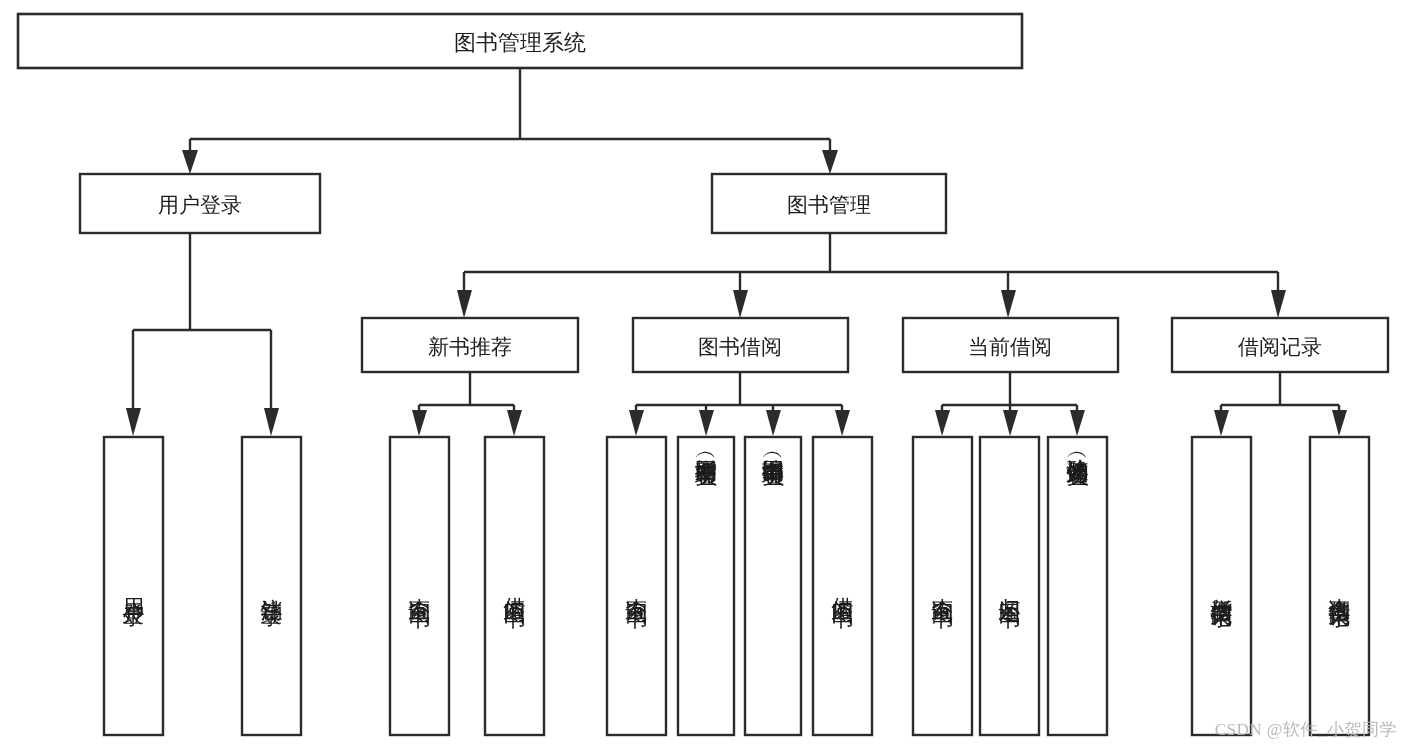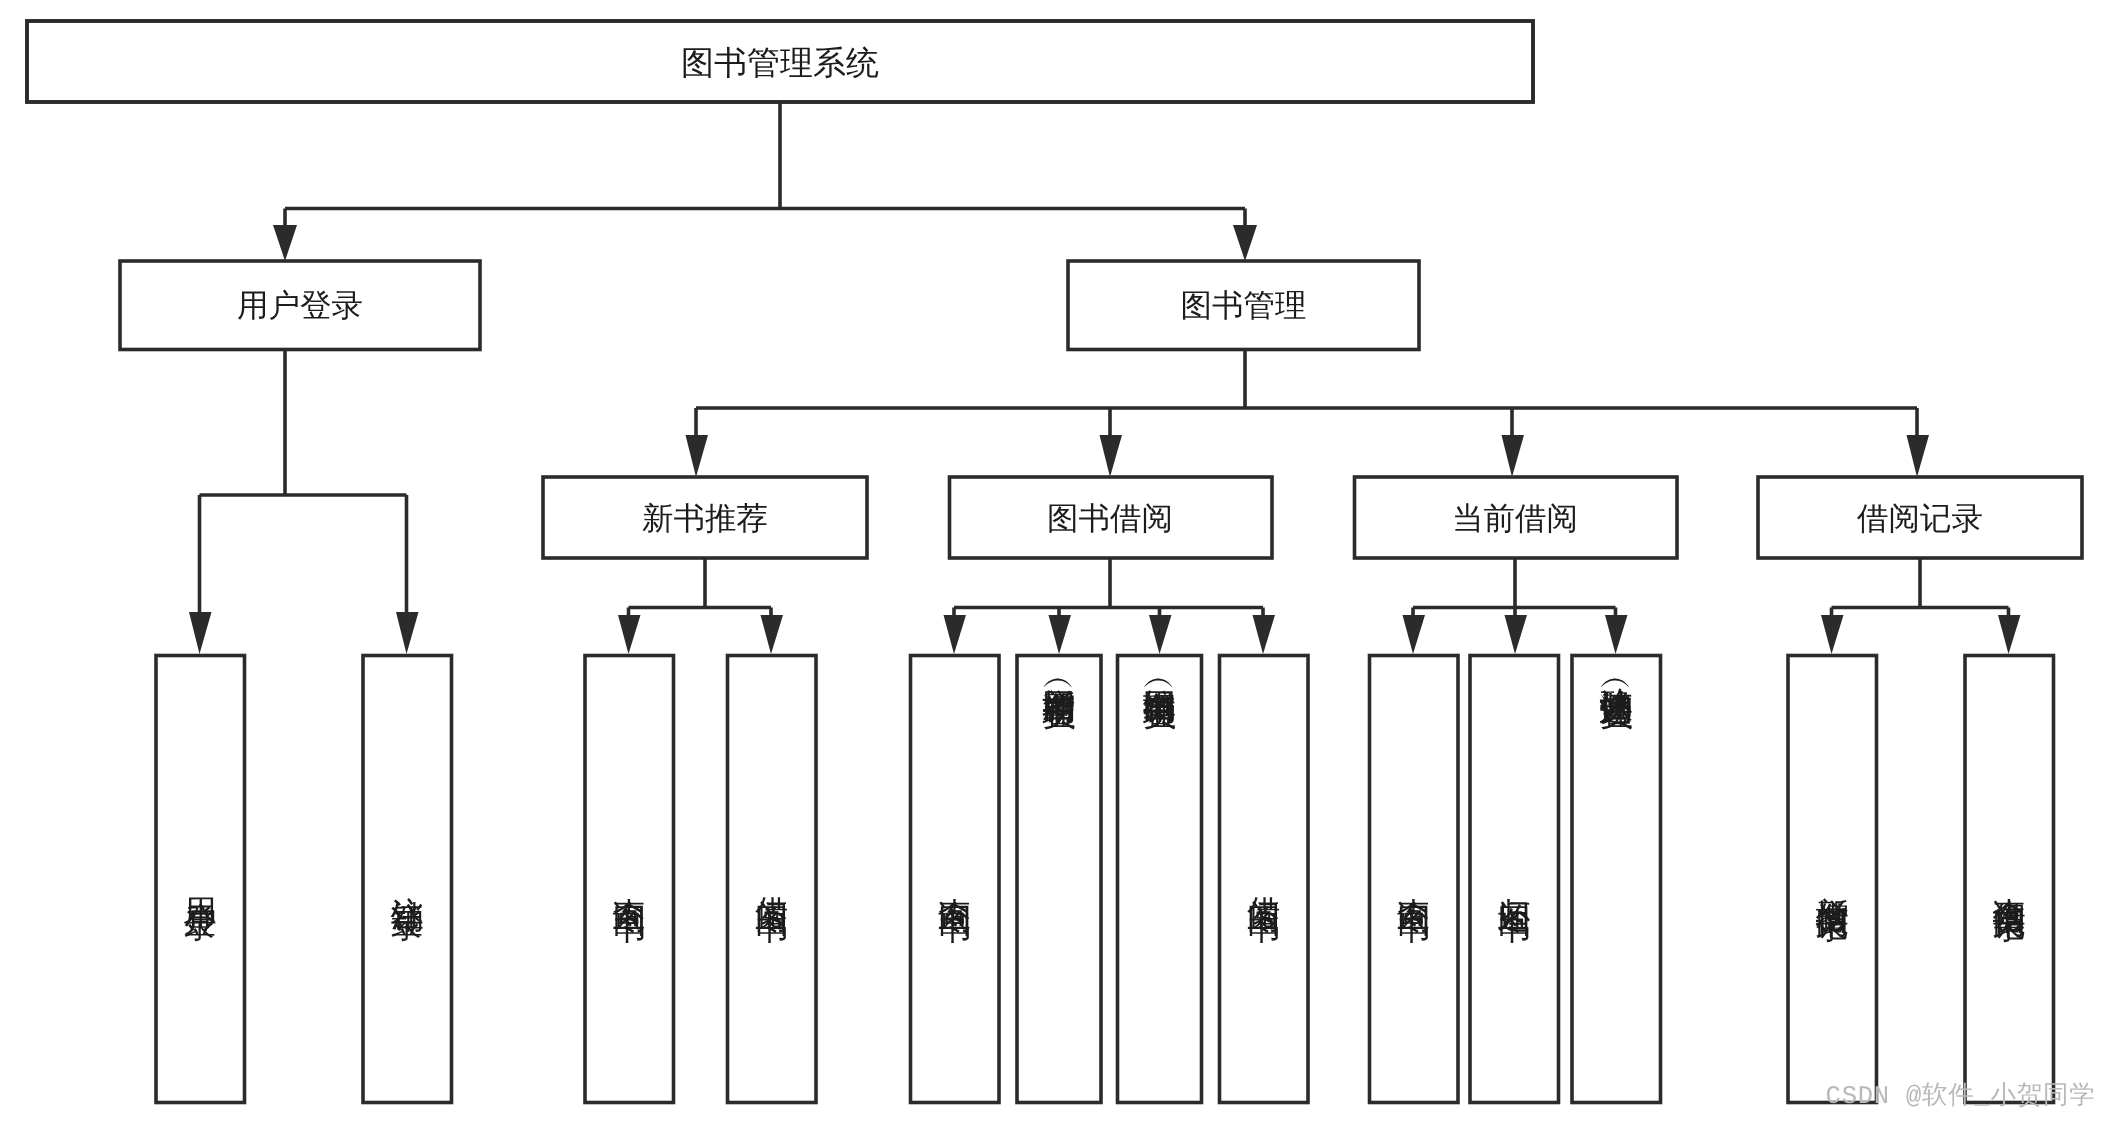--- a/index.html
+++ b/index.html
@@ -76,21 +76,21 @@
     font-size: 22px;
     line-height: 1.0;
     color: #1c1c1c;
     letter-spacing: 3px;
     white-space: nowrap;
   }
   .watermark {
     position: absolute;
     right: 8px;
     bottom: 6px;
-    font-family: Liberation Mono, monospace;
+    font-family: Liberation Serif, serif;
     font-size: 17px;
     color: #b9b9b9;
     letter-spacing: 0.5px;
     white-space: nowrap;
   }
 </style>
 </head>
 <body>
 
 <div id="diagram-root">

